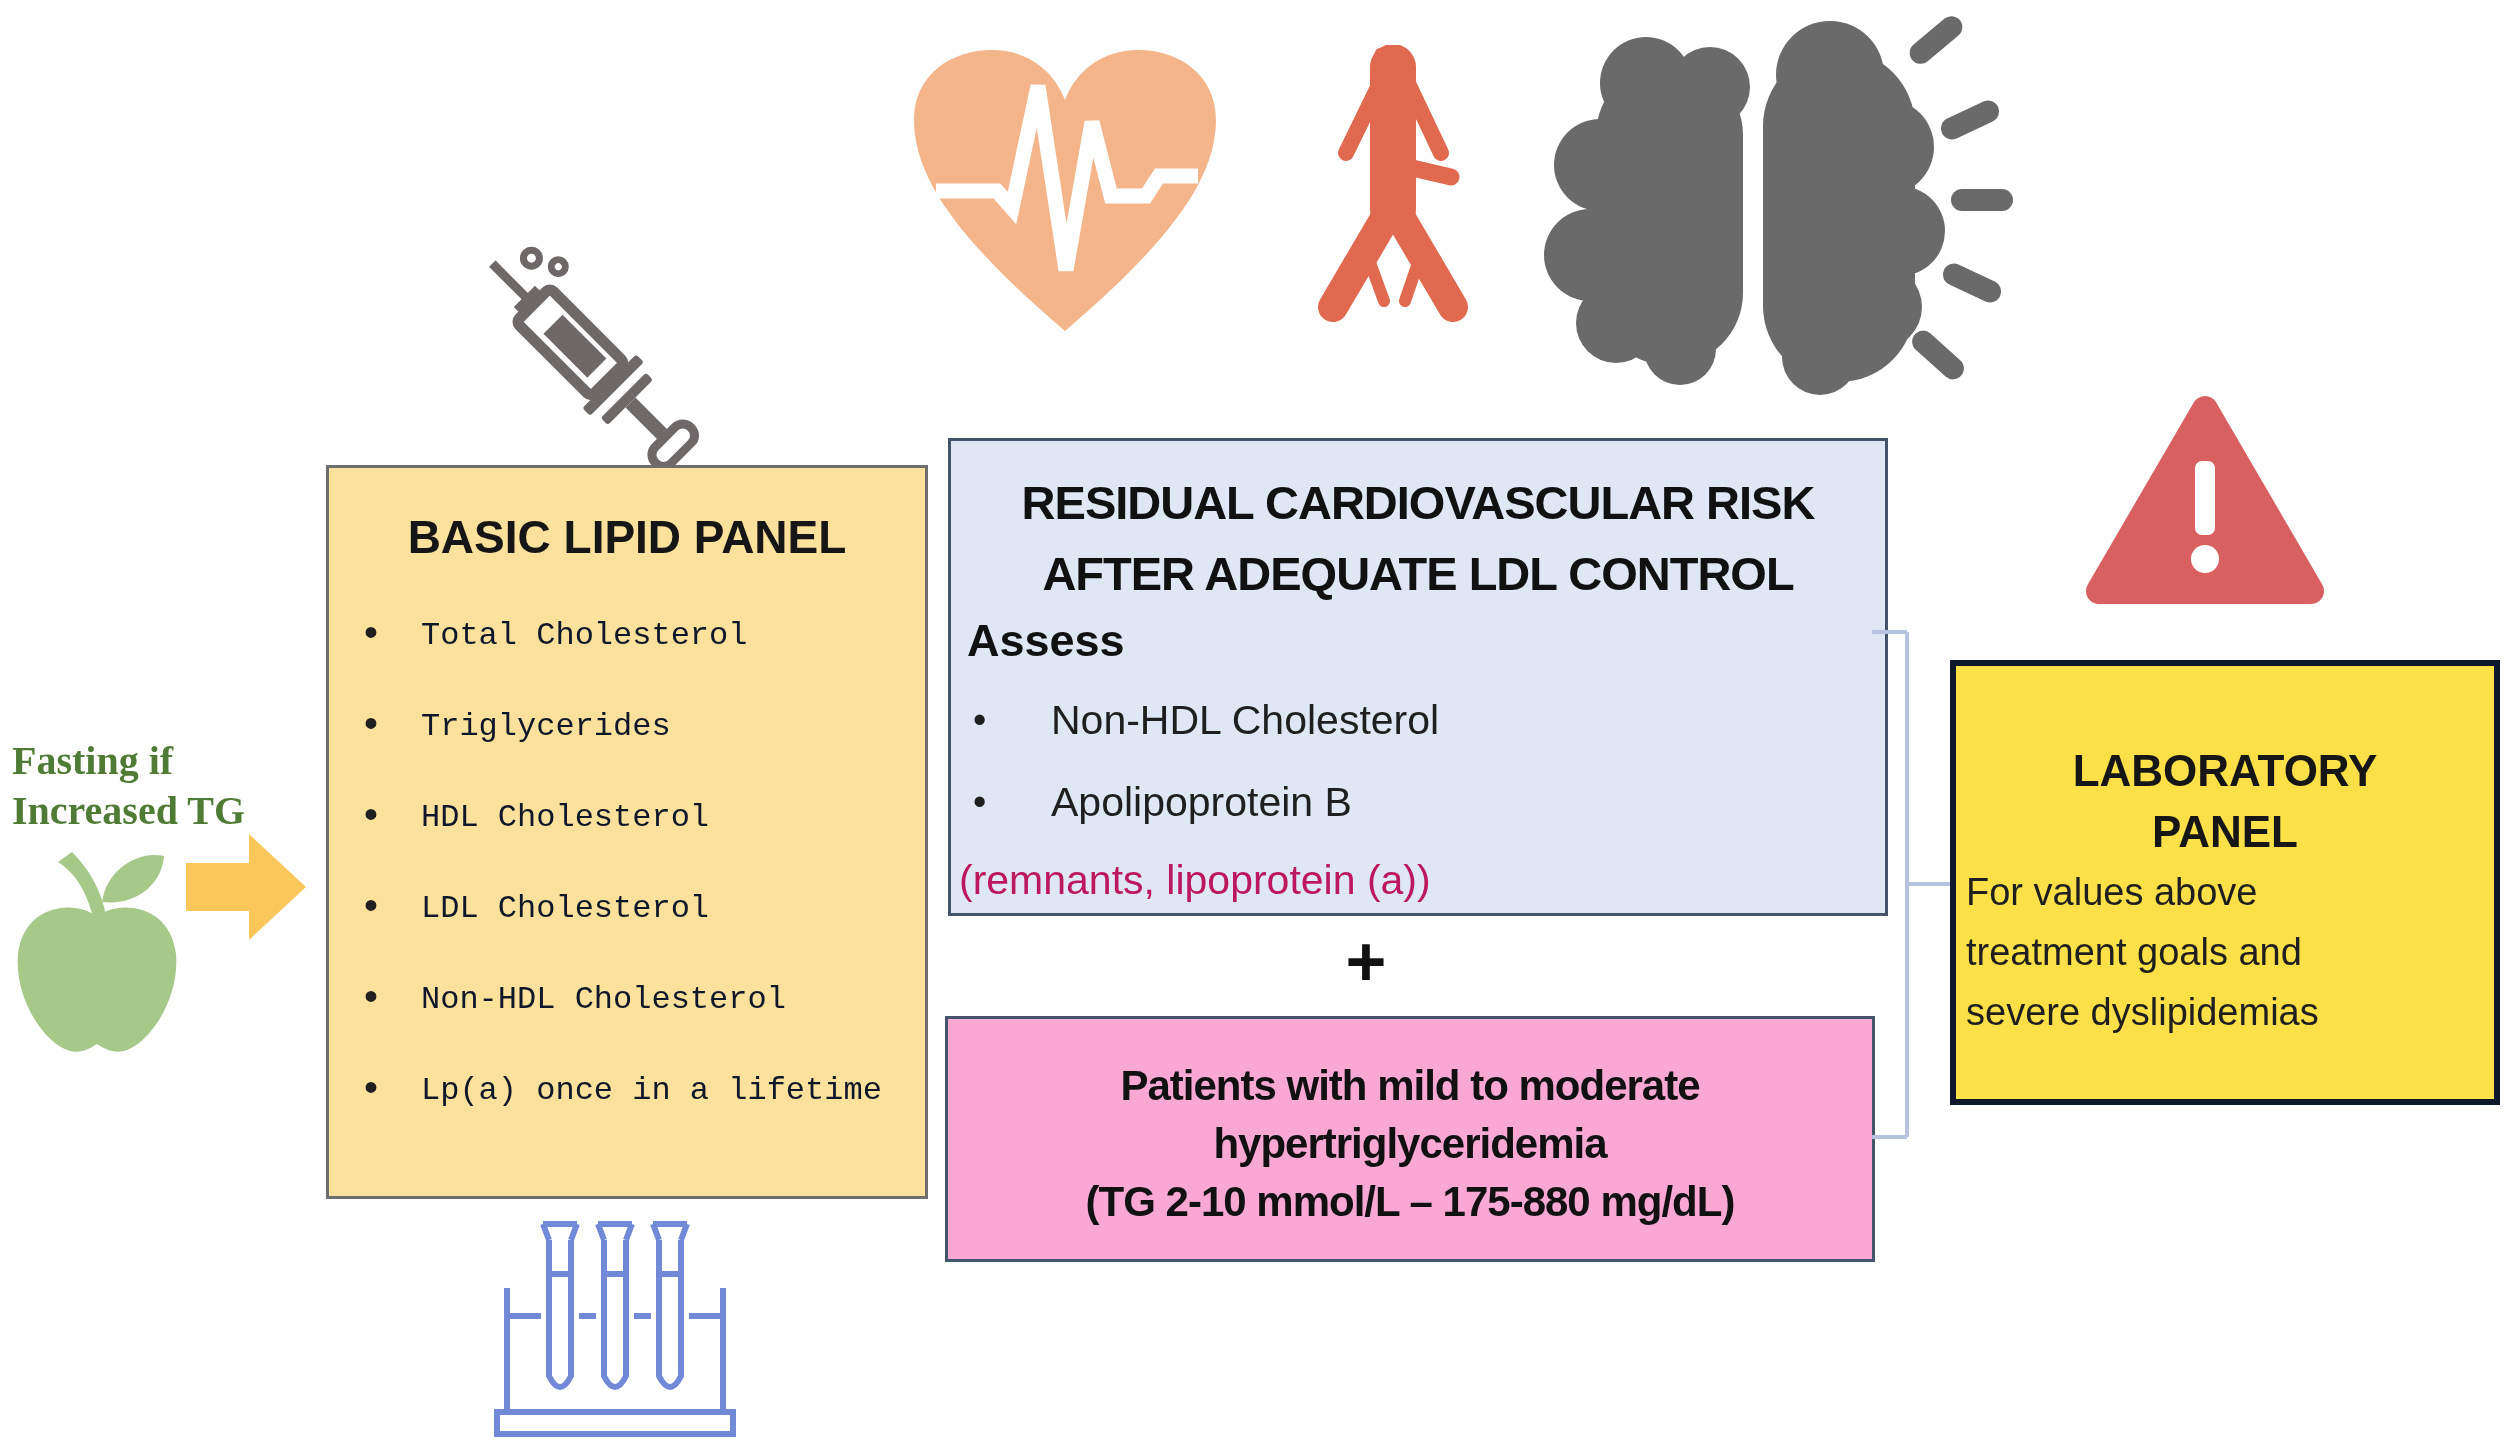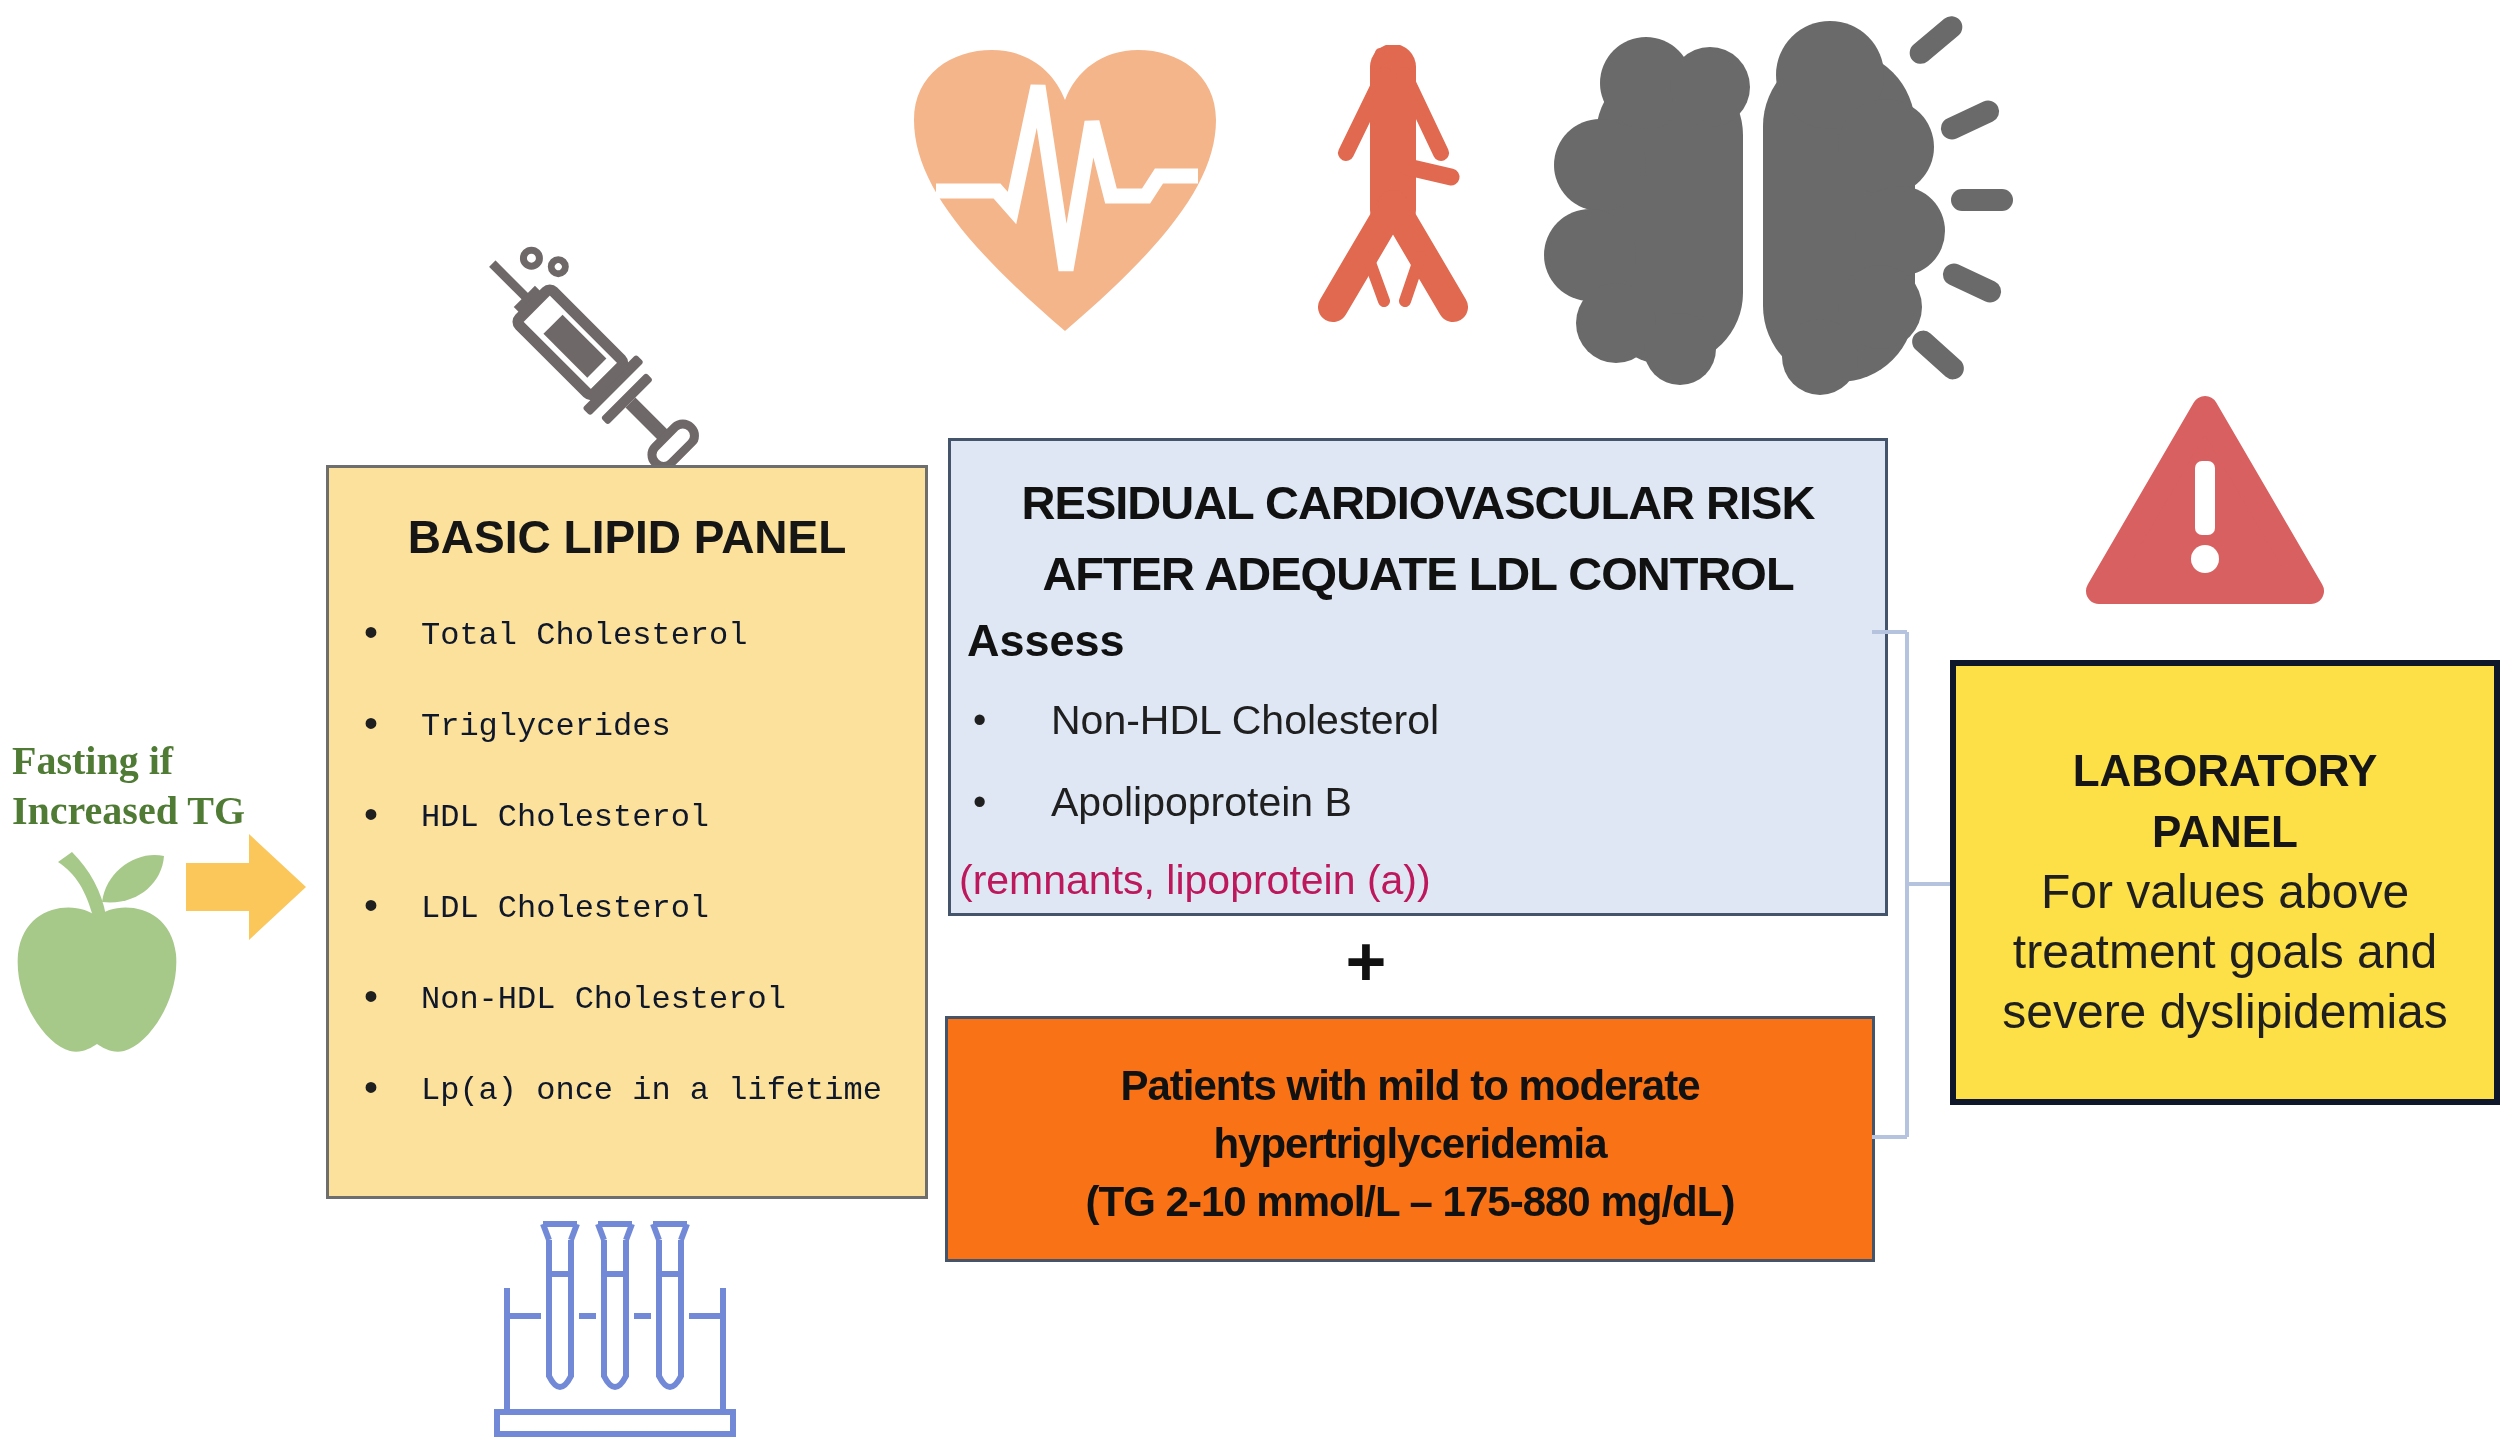--- a/index.html
+++ b/index.html
@@ -51,39 +51,39 @@
   }
   .residual-box .note { font-size:41px; padding-left:8px; margin-top:14px; color:#be185d; }
 
   .plus-sign {
     left:1326px; top:922px; width:80px; font-size:70px; font-weight:bold;
     color:#111; text-align:center;
   }
 
   .patients-box {
     left:945px; top:1016px; width:930px; height:246px;
-    background:#f97316; border:3px solid #44546A;
+    background:#f9a8d4; border:3px solid #44546A;
   }
   .patients-box .line {
     text-align:center; font-size:42px; font-weight:bold; letter-spacing:-1px;
     line-height:58px; color:#111;
   }
   .patients-box .line.first { margin-top:38px; }
 
   
   .alerts-box {
     left:1950px; top:660px; width:550px; height:445px;
     background:#fde047; border:6px solid #0f172a;
   }
   .alerts-box .tl {
     text-align:center; font-size:44px; font-weight:bold; line-height:61px; color:#161616;
   }
   .alerts-box .tl.first { margin-top:74px; }
   .alerts-box .bl {
-    text-align:center; font-size:48px; line-height:60px; color:#1f1f1f;
+    text-align:left; font-size:38px; line-height:60px; color:#1f1f1f;margin-left:10px;
   }
 
   
   .fasting-note {
     left:12px; top:736px; width:300px;
     font-family:"Liberation Serif", serif; font-weight:bold;
     font-size:40px; line-height:50px; color:#4F7B35;
   }
 
   

